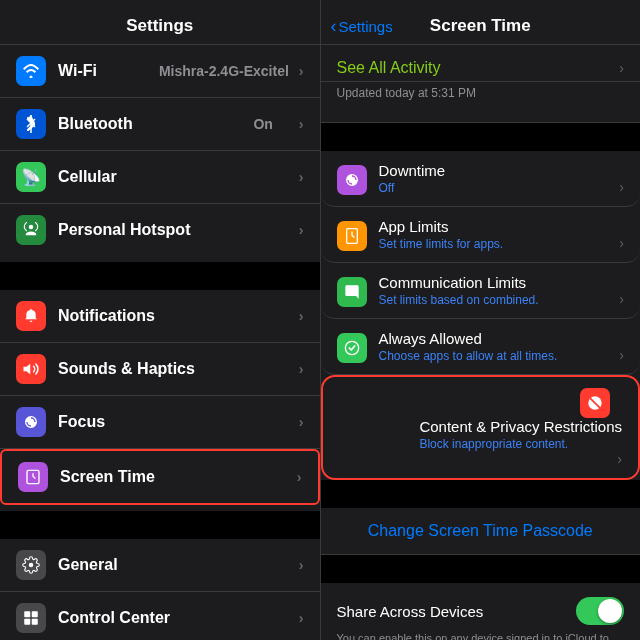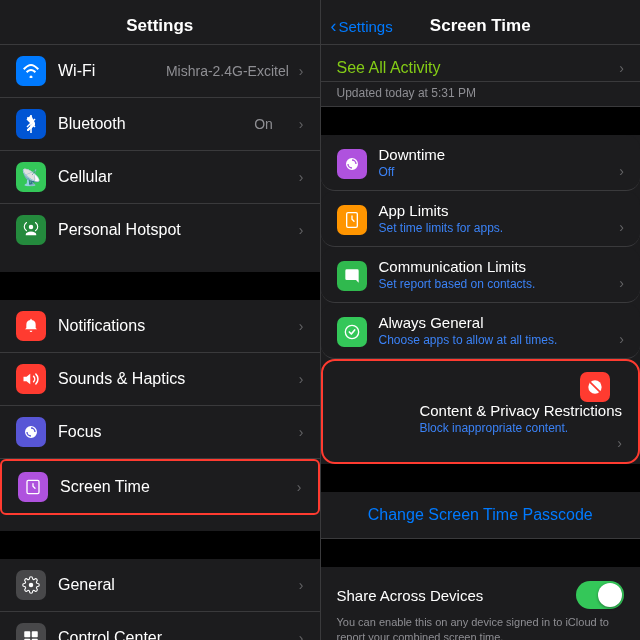--- a/index.html
+++ b/index.html
@@ -33,21 +33,22 @@
       font-size: 17px;
       font-weight: 600;
     }
 
     .settings-list {
       flex: 1;
       overflow: hidden;
     }
 
     .section {
-      margin-bottom: 16px;
+      margin-bottom: 6px;
+      font-weight: bold;
     }
 
     .section-divider {
       height: 28px;
       background: #000;
     }
 
     .settings-item {
       display: flex;
       align-items: center;
@@ -164,21 +165,21 @@
 
     .see-all-label {
       color: #84cc16;
       font-size: 16px;
       font-weight: 500;
     }
 
     .updated-text {
       color: #8e8e93;
       font-size: 12px;
-      padding: 4px 16px 6px;
+      padding: 4px 16px 22px;
       background: #1c1c1e;
     }
 
     .section-gap {
       height: 28px;
       background: #000;
     }
 
     .right-item {
       display: flex;
@@ -502,34 +503,34 @@
       </div>
 
       <div class="right-item">
         <div class="right-item-icon" style="background:#30b94e;">
           <svg width="16" height="16" viewBox="0 0 24 24" fill="white">
             <path d="M20 2H4a2 2 0 0 0-2 2v12a2 2 0 0 0 2 2h14l4 4V4a2 2 0 0 0-2-2z"></path>
           </svg>
         </div>
         <div class="right-item-text">
           <div class="right-item-title">Communication Limits</div>
-          <div class="right-item-subtitle">Set report based on contacts.</div>
+          <div class="right-item-subtitle">Set limits based on combined.</div>
         </div>
         <span class="chevron">›</span>
       </div>
 
       <div class="right-item">
         <div class="right-item-icon" style="background:#34c759;">
           <svg width="16" height="16" viewBox="0 0 24 24" fill="white">
             <circle cx="12" cy="12" r="10" stroke="white" stroke-width="2" fill="#34c759"></circle>
             <polyline points="8,12 11,15 16,9" stroke="white" stroke-width="2.5" fill="none" stroke-linecap="round" stroke-linejoin="round"></polyline>
           </svg>
         </div>
         <div class="right-item-text">
-          <div class="right-item-title">Always General</div>
+          <div class="right-item-title">Always Allowed</div>
           <div class="right-item-subtitle">Choose apps to allow at all times.</div>
         </div>
         <span class="chevron">›</span>
       </div>
 
       <div class="right-item highlighted">
         <div class="right-item-icon bg-red">
           <svg width="16" height="16" viewBox="0 0 24 24" fill="white">
             <circle cx="12" cy="12" r="10"></circle>
             <line x1="4.93" y1="4.93" x2="19.07" y2="19.07" stroke="#ff3b30" stroke-width="2.5" stroke-linecap="round"></line>

